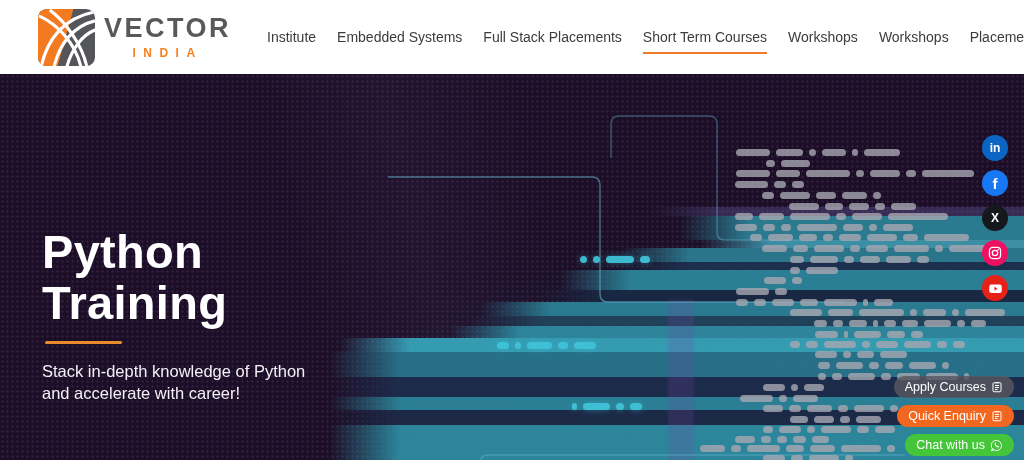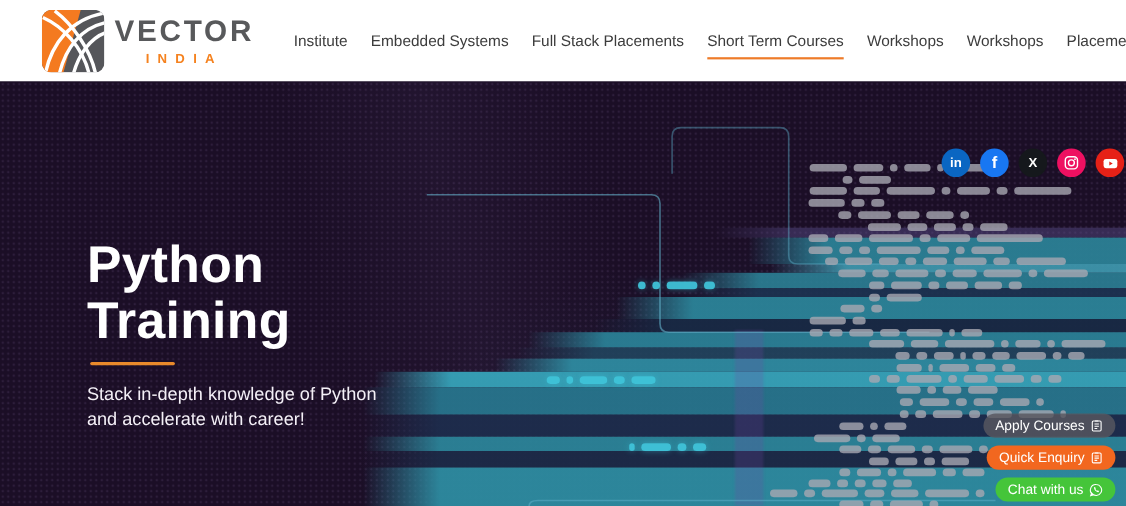--- a/index.html
+++ b/index.html
@@ -31,27 +31,27 @@
   #stripes { position:absolute; inset:0; z-index:2; }
   .stripe { position:absolute; right:0; }
   .v-stripe { position:absolute; left:668px; top:226px; width:26px; height:160px; z-index:3;
     background:rgba(120,70,170,0.22); filter:blur(1px); }
   .circuit { position:absolute; inset:0; z-index:3; }
   #code-rows { position:absolute; inset:0; z-index:4; }
   .code-row { position:absolute; display:flex; gap:6px; height:7px; }
   .code-row span { height:7px; border-radius:3.5px; flex:none; background:rgba(168,167,178,0.8); }
   .code-row.teal span { background:rgba(63,195,216,0.95); box-shadow:0 0 6px rgba(63,195,216,0.45); }
 
-  .hero-copy { position:absolute; left:42px; top:140px; z-index:6;margin-left:37px; }
+  .hero-copy { position:absolute; left:42px; top:152px; z-index:6; }
   .hero-title { font-size:47px; line-height:51px; font-weight:600; color:#ffffff; letter-spacing:0.3px; }
   .title-underline { width:77px; height:3px; background:#e98a2b; border-radius:2px; margin:13px 0 0 3px; }
   .hero-subtitle { margin-top:16px; font-size:16.5px; line-height:22px; color:#f4f0f7; font-weight:400; }
 
   
-  .social-stack { position:absolute; top:61px; right:2px; z-index:8; display:flex; flex-direction:row; gap:9px;align-items:center; }
+  .social-stack { position:absolute; top:61px; right:16px; z-index:8; display:flex; flex-direction:column; gap:9px;align-items:center; }
   .social-btn { width:26px; height:26px; border-radius:50%; display:flex; align-items:center; justify-content:center; cursor:pointer; color:#fff; }
   .glyph-text { font-size:12px; font-weight:700; color:#fff; line-height:1; }
   .social-btn svg { display:block; }
 
   
   .action-stack { position:absolute; top:302px; right:10px; z-index:8; display:flex; flex-direction:column; align-items:flex-end; gap:7px; }
   .action-btn { height:22px; border-radius:11px; display:flex; align-items:center; gap:5px; padding:0 11px; cursor:pointer; border:none; }
   .action-btn .label { font-size:12.5px; color:#ffffff; white-space:nowrap; }
   .action-btn svg { display:block; }
 </style>

